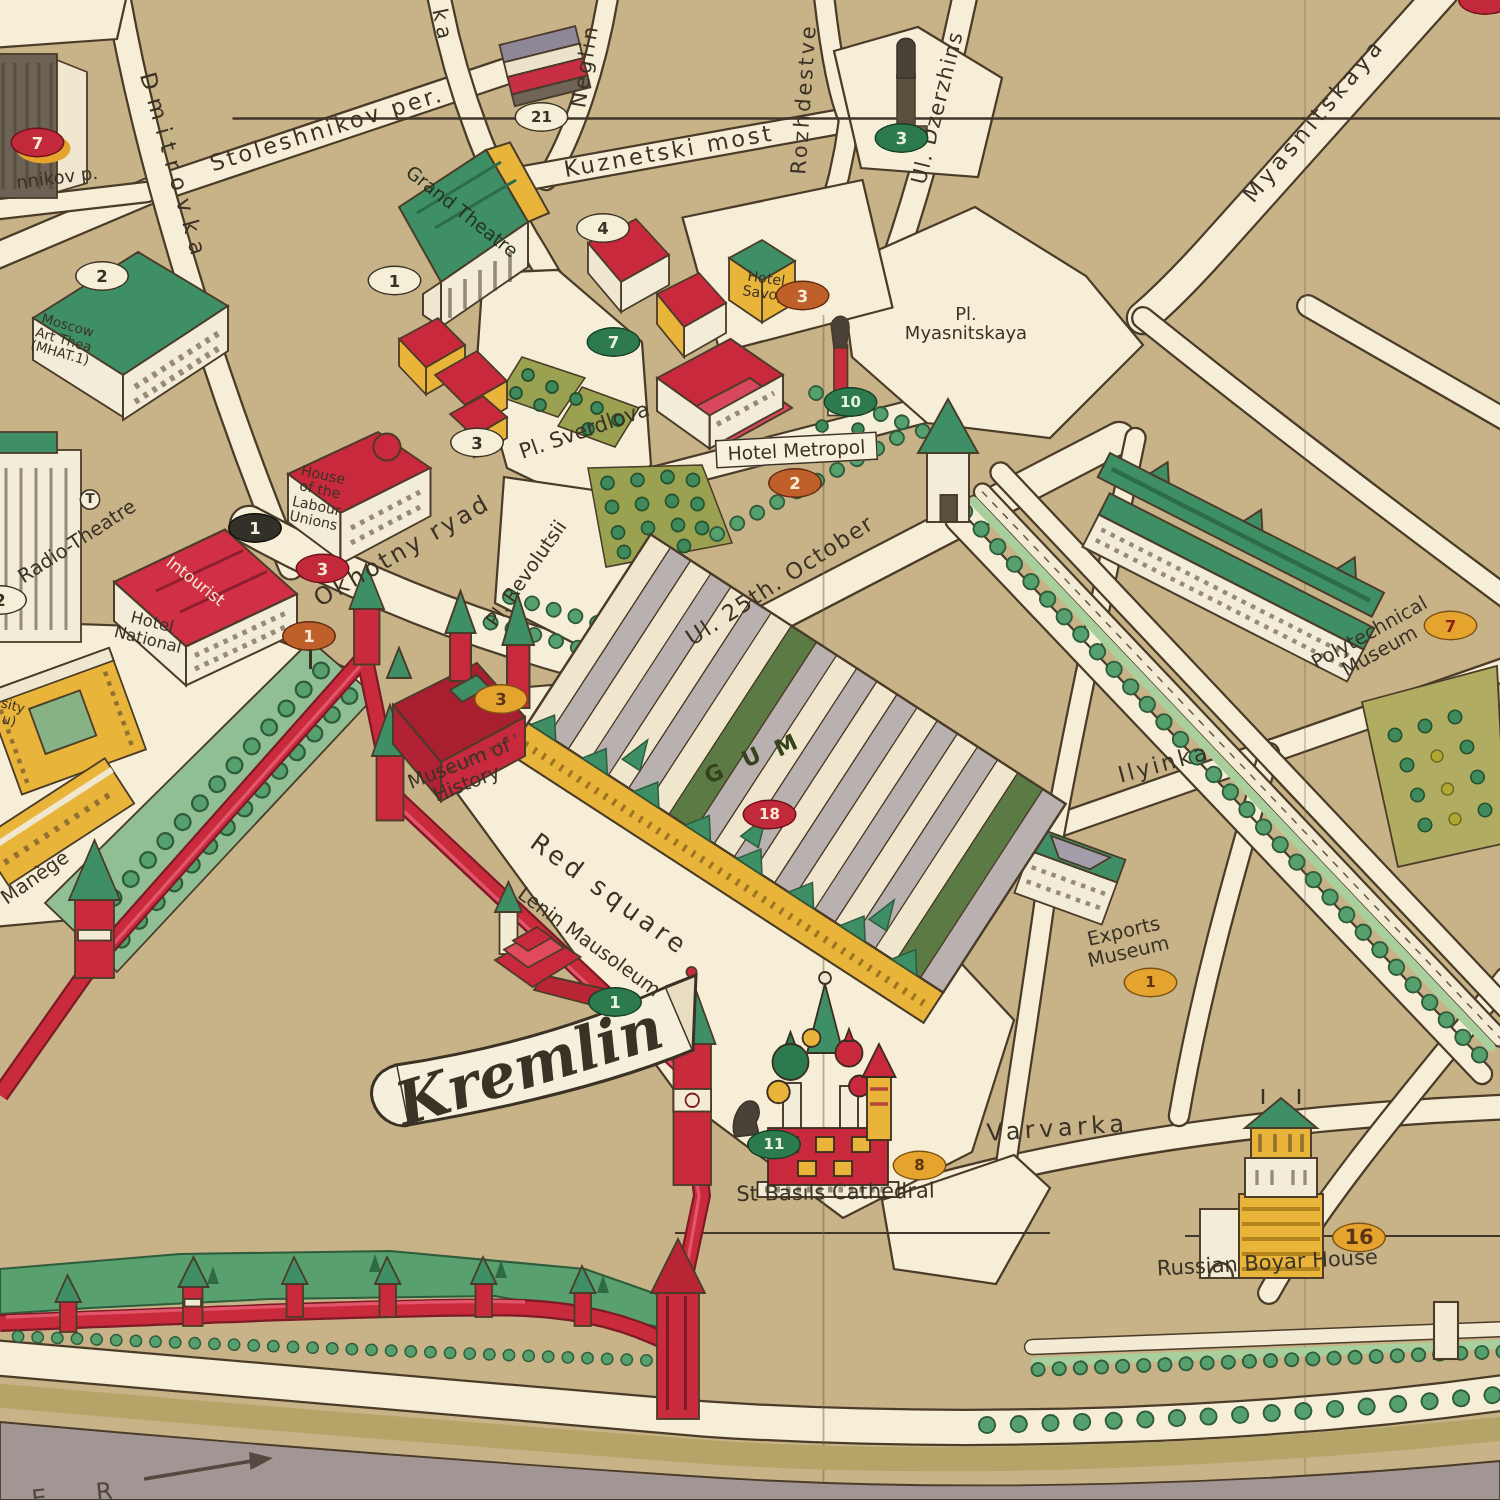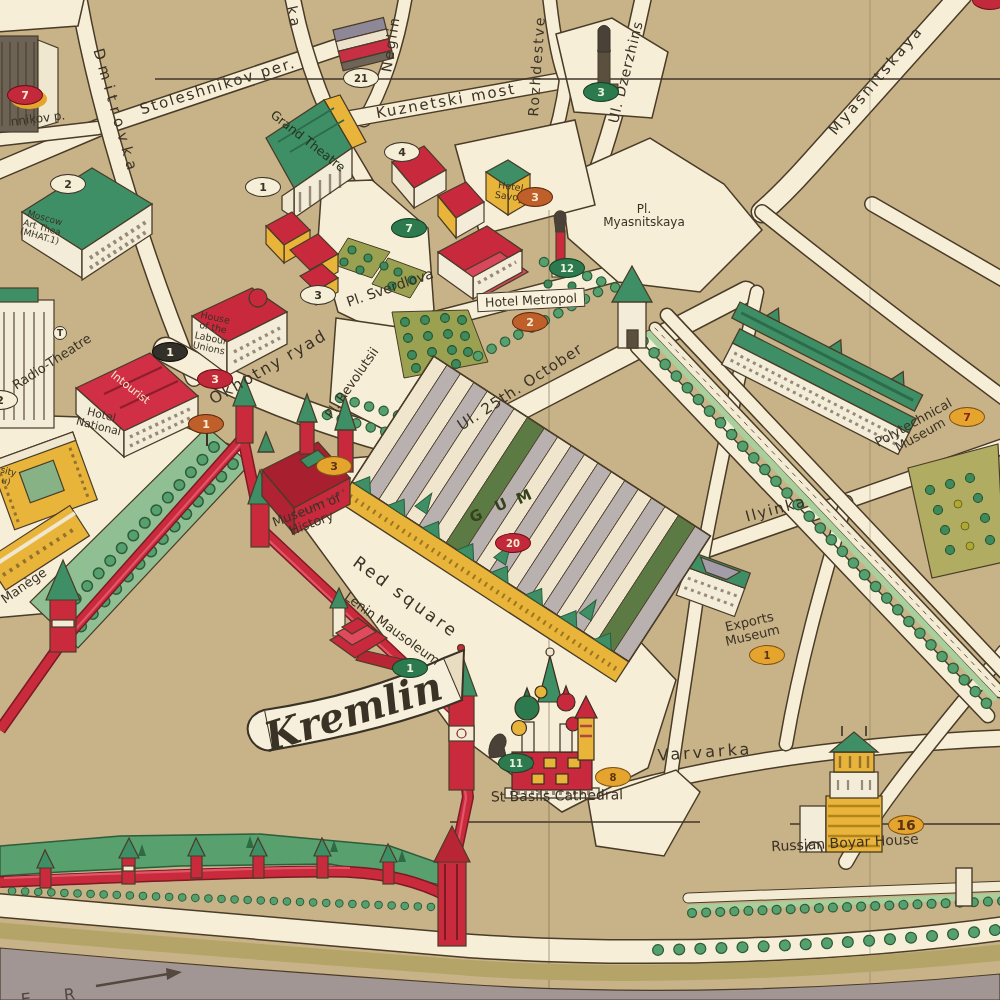--- a/index.html
+++ b/index.html
@@ -593,28 +593,28 @@
   <div class="lbl" style="left:55px;top:996px;font-size:16px;letter-spacing:14px;color:#4f4640;--r:-6deg">E R</div>
 
   <div class="badge bred shadow-y" style="left:25px;top:95px">7</div>
   <div class="badge bwhite" style="left:68px;top:184px">2</div>
   <div class="badge bwhite" style="left:263px;top:187px">1</div>
   <div class="badge bwhite" style="left:361px;top:78px;font-size:10px">21</div>
   <div class="badge bwhite" style="left:402px;top:152px">4</div>
   <div class="badge borange" style="left:535px;top:197px">3</div>
   <div class="badge bgreen" style="left:601px;top:92px">3</div>
   <div class="badge bgreen" style="left:409px;top:228px">7</div>
-  <div class="badge bgreen" style="left:567px;top:268px;font-size:10px">12</div>
+  <div class="badge bgreen" style="left:567px;top:268px;font-size:10px">10</div>
   <div class="badge borange" style="left:530px;top:322px">2</div>
   <div class="badge bblack" style="left:170px;top:352px">1</div>
   <div class="badge bred" style="left:215px;top:379px">3</div>
   <div class="badge borange post" style="left:206px;top:424px">1</div>
   <div class="badge bwhite" style="left:318px;top:295px">3</div>
   <div class="badge byellow" style="left:334px;top:466px">3</div>
-  <div class="badge bred" style="left:513px;top:543px;font-size:10px">20</div>
+  <div class="badge bred" style="left:513px;top:543px;font-size:10px">18</div>
   <div class="badge bgreen" style="left:410px;top:668px">1</div>
   <div class="badge bgreen" style="left:516px;top:763px;font-size:10px">11</div>
   <div class="badge byellow" style="left:613px;top:777px;font-size:10px">8</div>
   <div class="badge byellow" style="left:767px;top:655px;font-size:10px">1</div>
   <div class="badge byellow" style="left:906px;top:825px;font-size:14px">16</div>
   <div class="badge byellow" style="left:967px;top:417px;color:#8a2418">7</div>
   <div class="badge bwhite" style="left:0px;top:400px">2</div>
   <div class="badge bwhite small" style="left:60px;top:333px">T</div>
   <div class="badge bred" style="left:990px;top:0px"></div>
 

